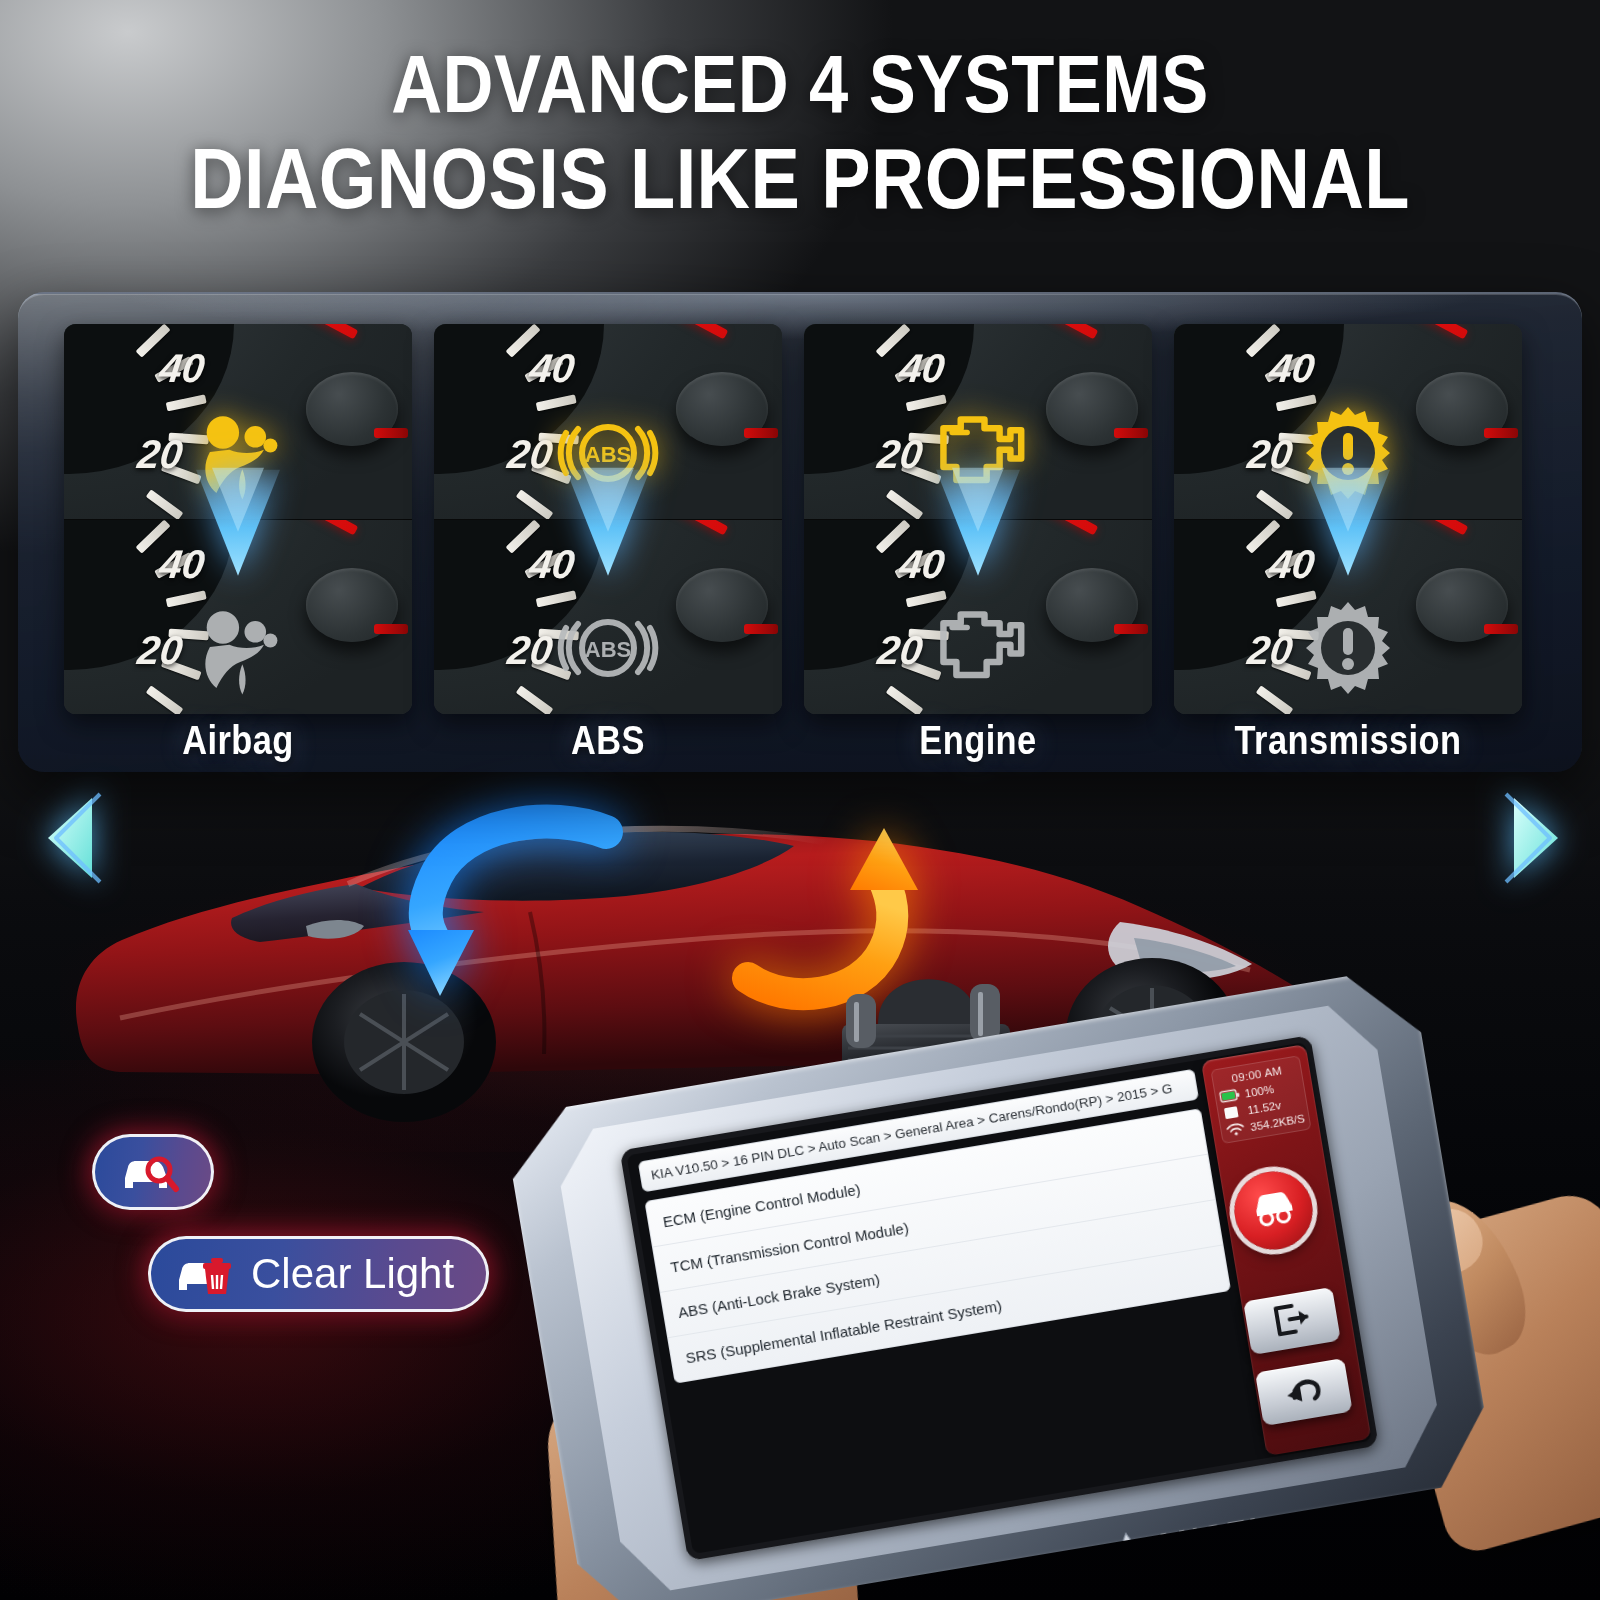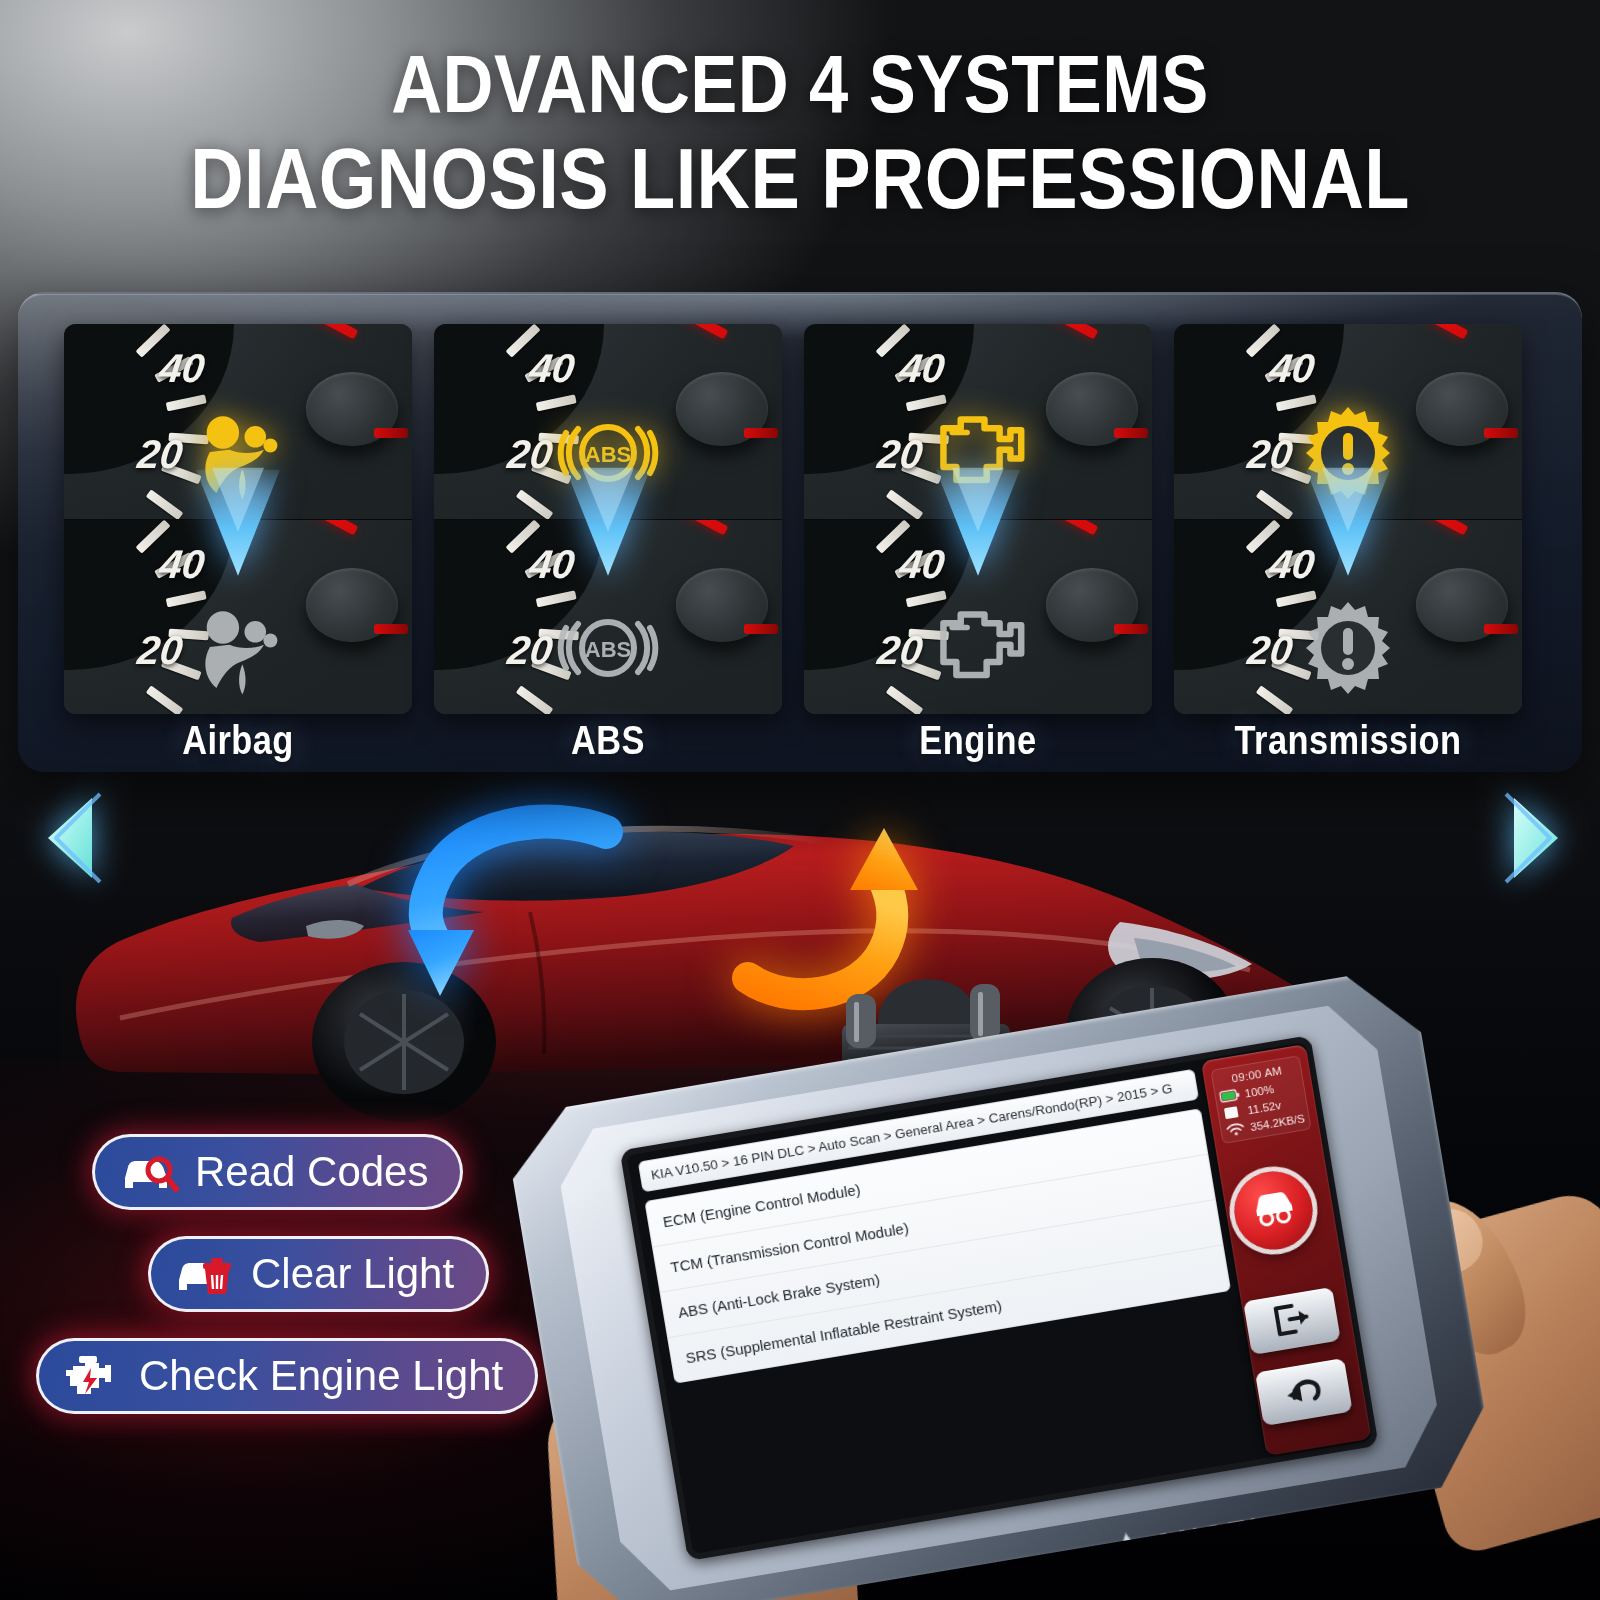--- a/index.html
+++ b/index.html
@@ -674,53 +674,40 @@
   <div id="pills">
     <div class="pill-row r1">
       <div class="pill">
         <span class="pill-icon">
           <svg viewBox="0 0 58 48">
             <path d="M4,30 L7,19 C8,15 11,13 15,13 L33,13 C37,13 40,15 42,19 L46,30 L46,40 L38,40 L38,34 L12,34 L12,40 L4,40 Z" fill="#fff"></path>
             <circle cx="38" cy="22" r="11" fill="none" stroke="#d8192c" stroke-width="5"></circle>
             <path d="M46,30 L55,41" stroke="#d8192c" stroke-width="6" stroke-linecap="round"></path>
           </svg>
         </span>
-        <span>Read Codes</span>
       </div>
     </div>
     <div class="pill-row r2">
       <div class="pill">
         <span class="pill-icon">
           <svg viewBox="0 0 58 48">
             <path d="M2,30 L5,19 C6,15 9,13 13,13 L31,13 C35,13 38,15 40,19 L44,30 L44,40 L36,40 L36,34 L10,34 L10,40 L2,40 Z" fill="#fff"></path>
             <rect x="26" y="13" width="28" height="6" rx="2" fill="#d8192c"></rect>
             <rect x="34" y="8" width="12" height="5" rx="2" fill="#d8192c"></rect>
             <path d="M28,19 L52,19 L49,44 L31,44 Z" fill="#d8192c"></path>
             <g stroke="#fff" stroke-width="2.4">
                 <path d="M35,25 L36,39"></path>
                 <path d="M40,25 L40,39"></path>
                 <path d="M45,25 L44,39"></path>
               </g>
           </svg>
         </span>
         <span>Clear Light</span>
       </div>
     </div>
-    <div class="pill-row r3">
-      <div class="pill">
-        <span class="pill-icon">
-          <svg viewBox="0 0 58 48">
-            <rect x="14" y="4" width="18" height="7" rx="2" fill="#fff"></rect>
-            <path d="M8,18 L8,14 L20,14 L20,11 L34,11 L34,16 L40,16 L40,13 L46,13 L46,30 L40,30 L40,26 L34,26 L34,36 L26,36 L26,42 L12,42 L12,34 L5,34 L5,24 L1,24 L1,18 Z" fill="#fff"></path>
-            <path d="M26,16 L18,30 L24,30 L20,42 L32,26 L25,26 Z" fill="#d8192c"></path>
-          </svg>
-        </span>
-        <span>Check Engine Light</span>
-      </div>
-    </div>
   </div>
 
   <div id="tablet">
 
     <div class="hand hand-l">
       <div class="thumb thumb-l">
           <div class="nail"></div>
         </div>
     </div>
     <div class="hand hand-r">

